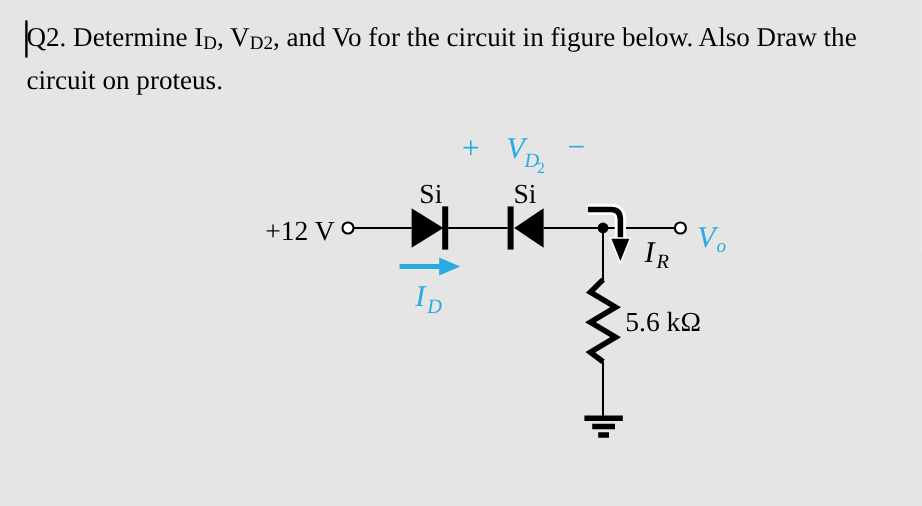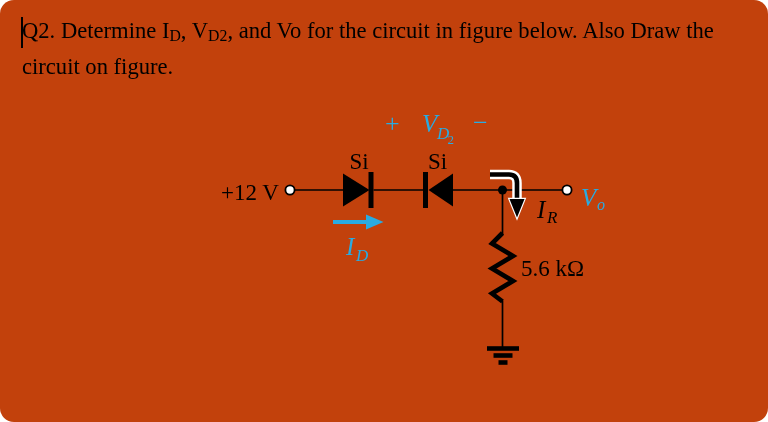--- a/index.html
+++ b/index.html
@@ -3,21 +3,21 @@
 <meta charset="utf-8">
 <style>
   html, body { margin: 0; padding: 0; }
   body {
     width: 768px; height: 422px;
     background: #ffffff;
     font-family: "Liberation Serif", serif;
     position: relative;
     overflow: hidden;
   }
-  .page { position: absolute; inset: 0; background: #c2410c; border-radius: 14px; }
+  .page { position: absolute; inset: 0; background: #e5e5e5; }
 
   
   .question {
     position: absolute;
     left: 22px; top: 13px;
     font-size: 22.6px;
     line-height: 35.5px;
     color: #000;
     white-space: nowrap;
   }
@@ -46,21 +46,21 @@
 </style>
 </head>
 <body>
 
 <div class="page">
 
   <span class="caret"></span>
 
   <div class="question">
     <div><span>Q2. Determine I</span><sub>D</sub><span>, V</span><sub>D2</sub><span>, and Vo for the circuit in figure below. Also Draw the</span></div>
-    <div>circuit on figure.</div>
+    <div>circuit on proteus.</div>
   </div>
 
   <svg class="circuit-svg" width="768" height="422" viewBox="0 0 768 422">
 
     <text class="lbl" x="221" y="200" font-size="23">+12 V</text>
 
     <circle cx="290" cy="190" r="4.6" fill="#fff" stroke="#000" stroke-width="1.8"></circle>
 
     <line class="wire" x1="294.6" y1="190" x2="343" y2="190"></line>
     <line class="wire" x1="373.5" y1="190" x2="423" y2="190"></line>

